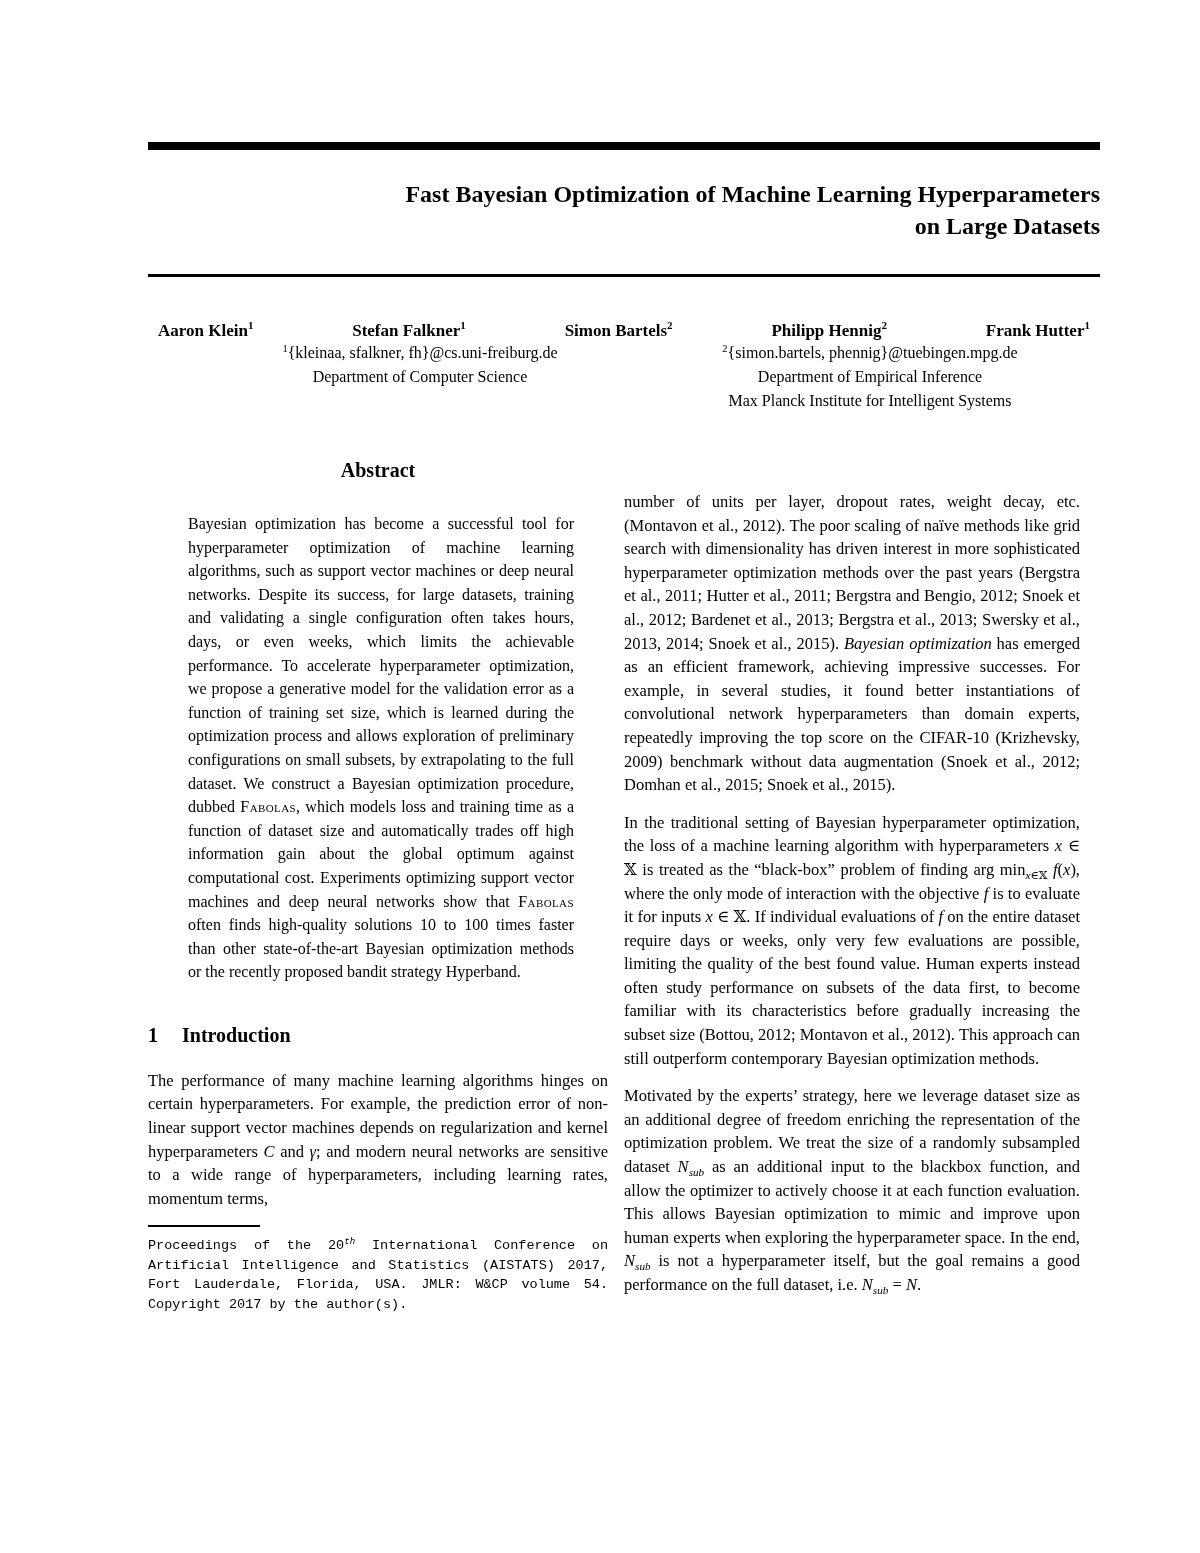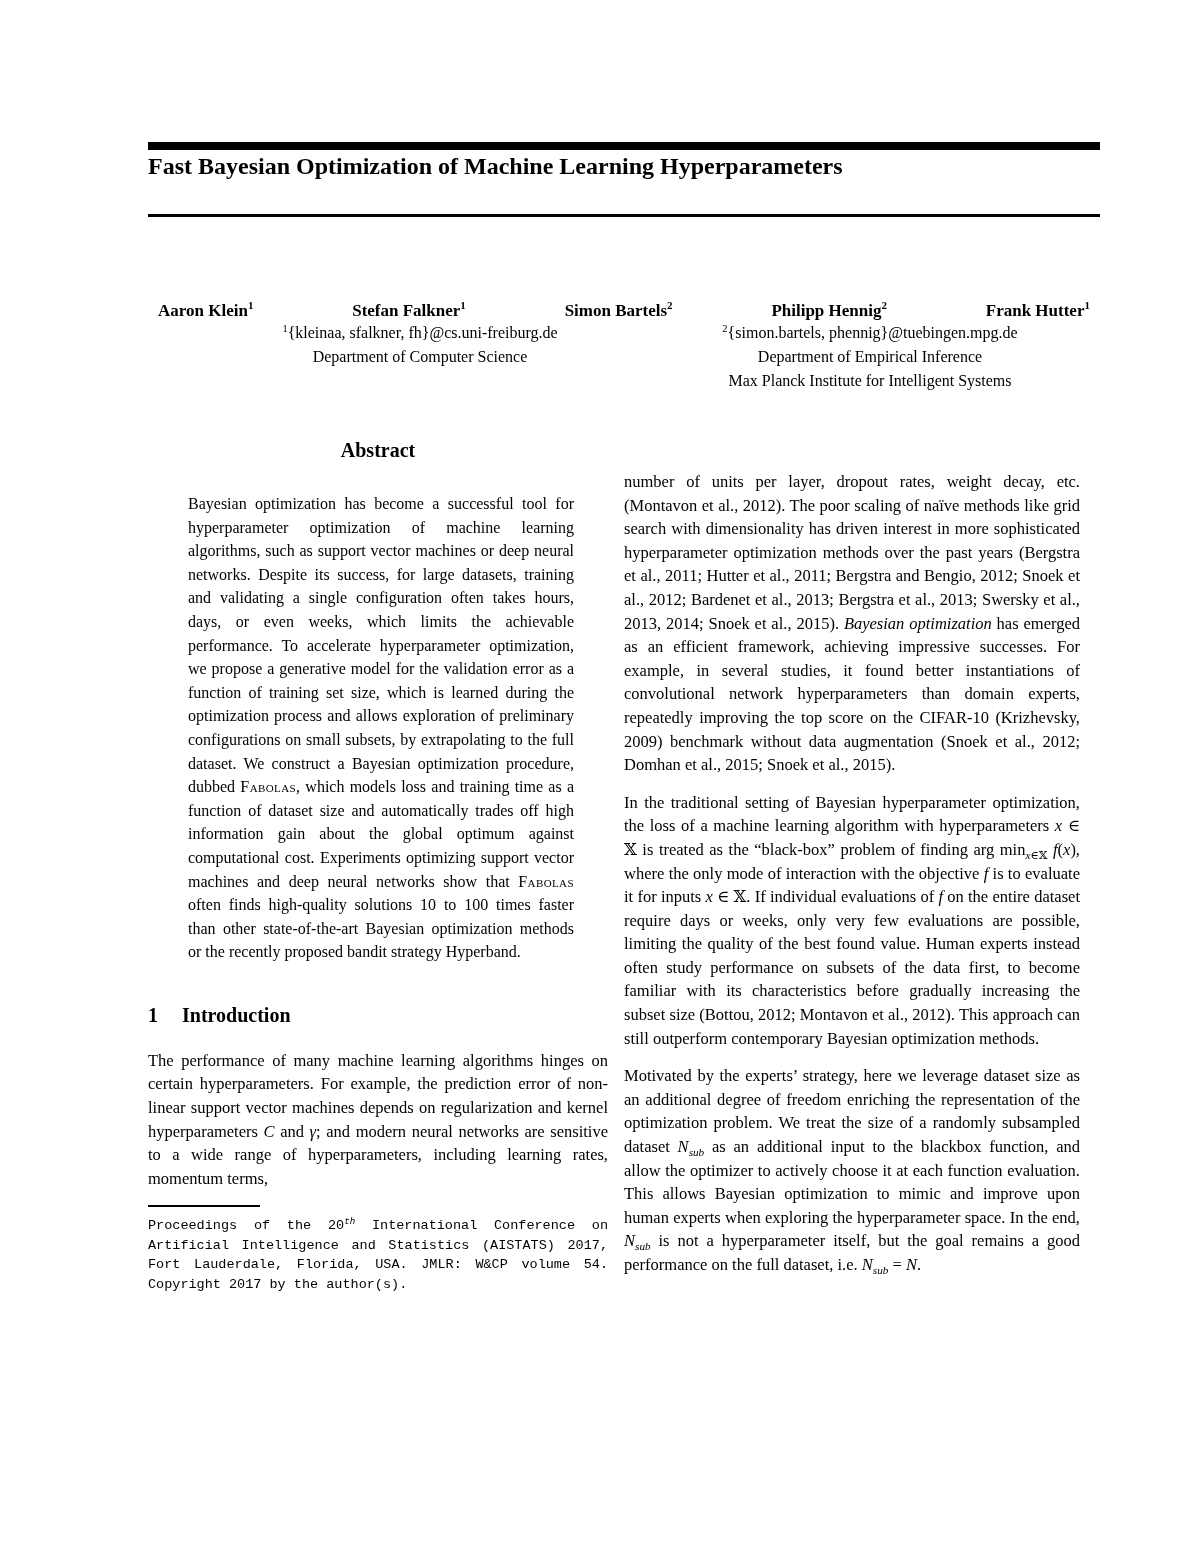--- a/index.html
+++ b/index.html
@@ -7,27 +7,27 @@
     width: 1200px; height: 1553px;
     background: #ffffff; color: #000000;
     font-family: "Liberation Serif", "DejaVu Serif", serif;
     -webkit-font-smoothing: antialiased;
   }
   .content { position: relative; margin-left: 148px; width: 952px; }
 
   .topbar { margin-top: 142px; height: 8px; background: #000; }
 
   .title {
-    text-align: left;
+    margin-top: 28px; text-align: right;
     font-size: 24px; font-weight: bold; line-height: 32px;
   }
   .title-rule { margin-top: 32px; height: 3px; background: #000; }
 
   .authors-row {
-    margin-top: 84px; display: flex; justify-content: space-between;
+    margin-top: 44px; display: flex; justify-content: space-between;
     font-size: 17px; font-weight: bold; padding: 0 10px;
   }
   .authors-row sup { font-size: 11px; font-weight: bold; }
 
   .affil-row { display: flex; margin-top: 0; }
   .affil-col { width: 50%; text-align: center; font-size: 16px; line-height: 24px; }
   .affil-col.left  { transform: translateX(34px); }
   .affil-col.right { transform: translateX(8px); }
   .affil-col sup { font-size: 10.5px; }
 
@@ -60,20 +60,21 @@
 </style>
 </head>
 <body>
 
 <div class="content">
 
   <div class="topbar"></div>
 
   <div class="title">
     <div>Fast Bayesian Optimization of Machine Learning Hyperparameters</div>
+    <div>on Large Datasets</div>
   </div>
 
   <div class="title-rule"></div>
 
   <div class="authors-row">
     <span class="author"><span>Aaron Klein</span><sup>1</sup></span>
     <span class="author"><span>Stefan Falkner</span><sup>1</sup></span>
     <span class="author"><span>Simon Bartels</span><sup>2</sup></span>
     <span class="author"><span>Philipp Hennig</span><sup>2</sup></span>
     <span class="author"><span>Frank Hutter</span><sup>1</sup></span>

